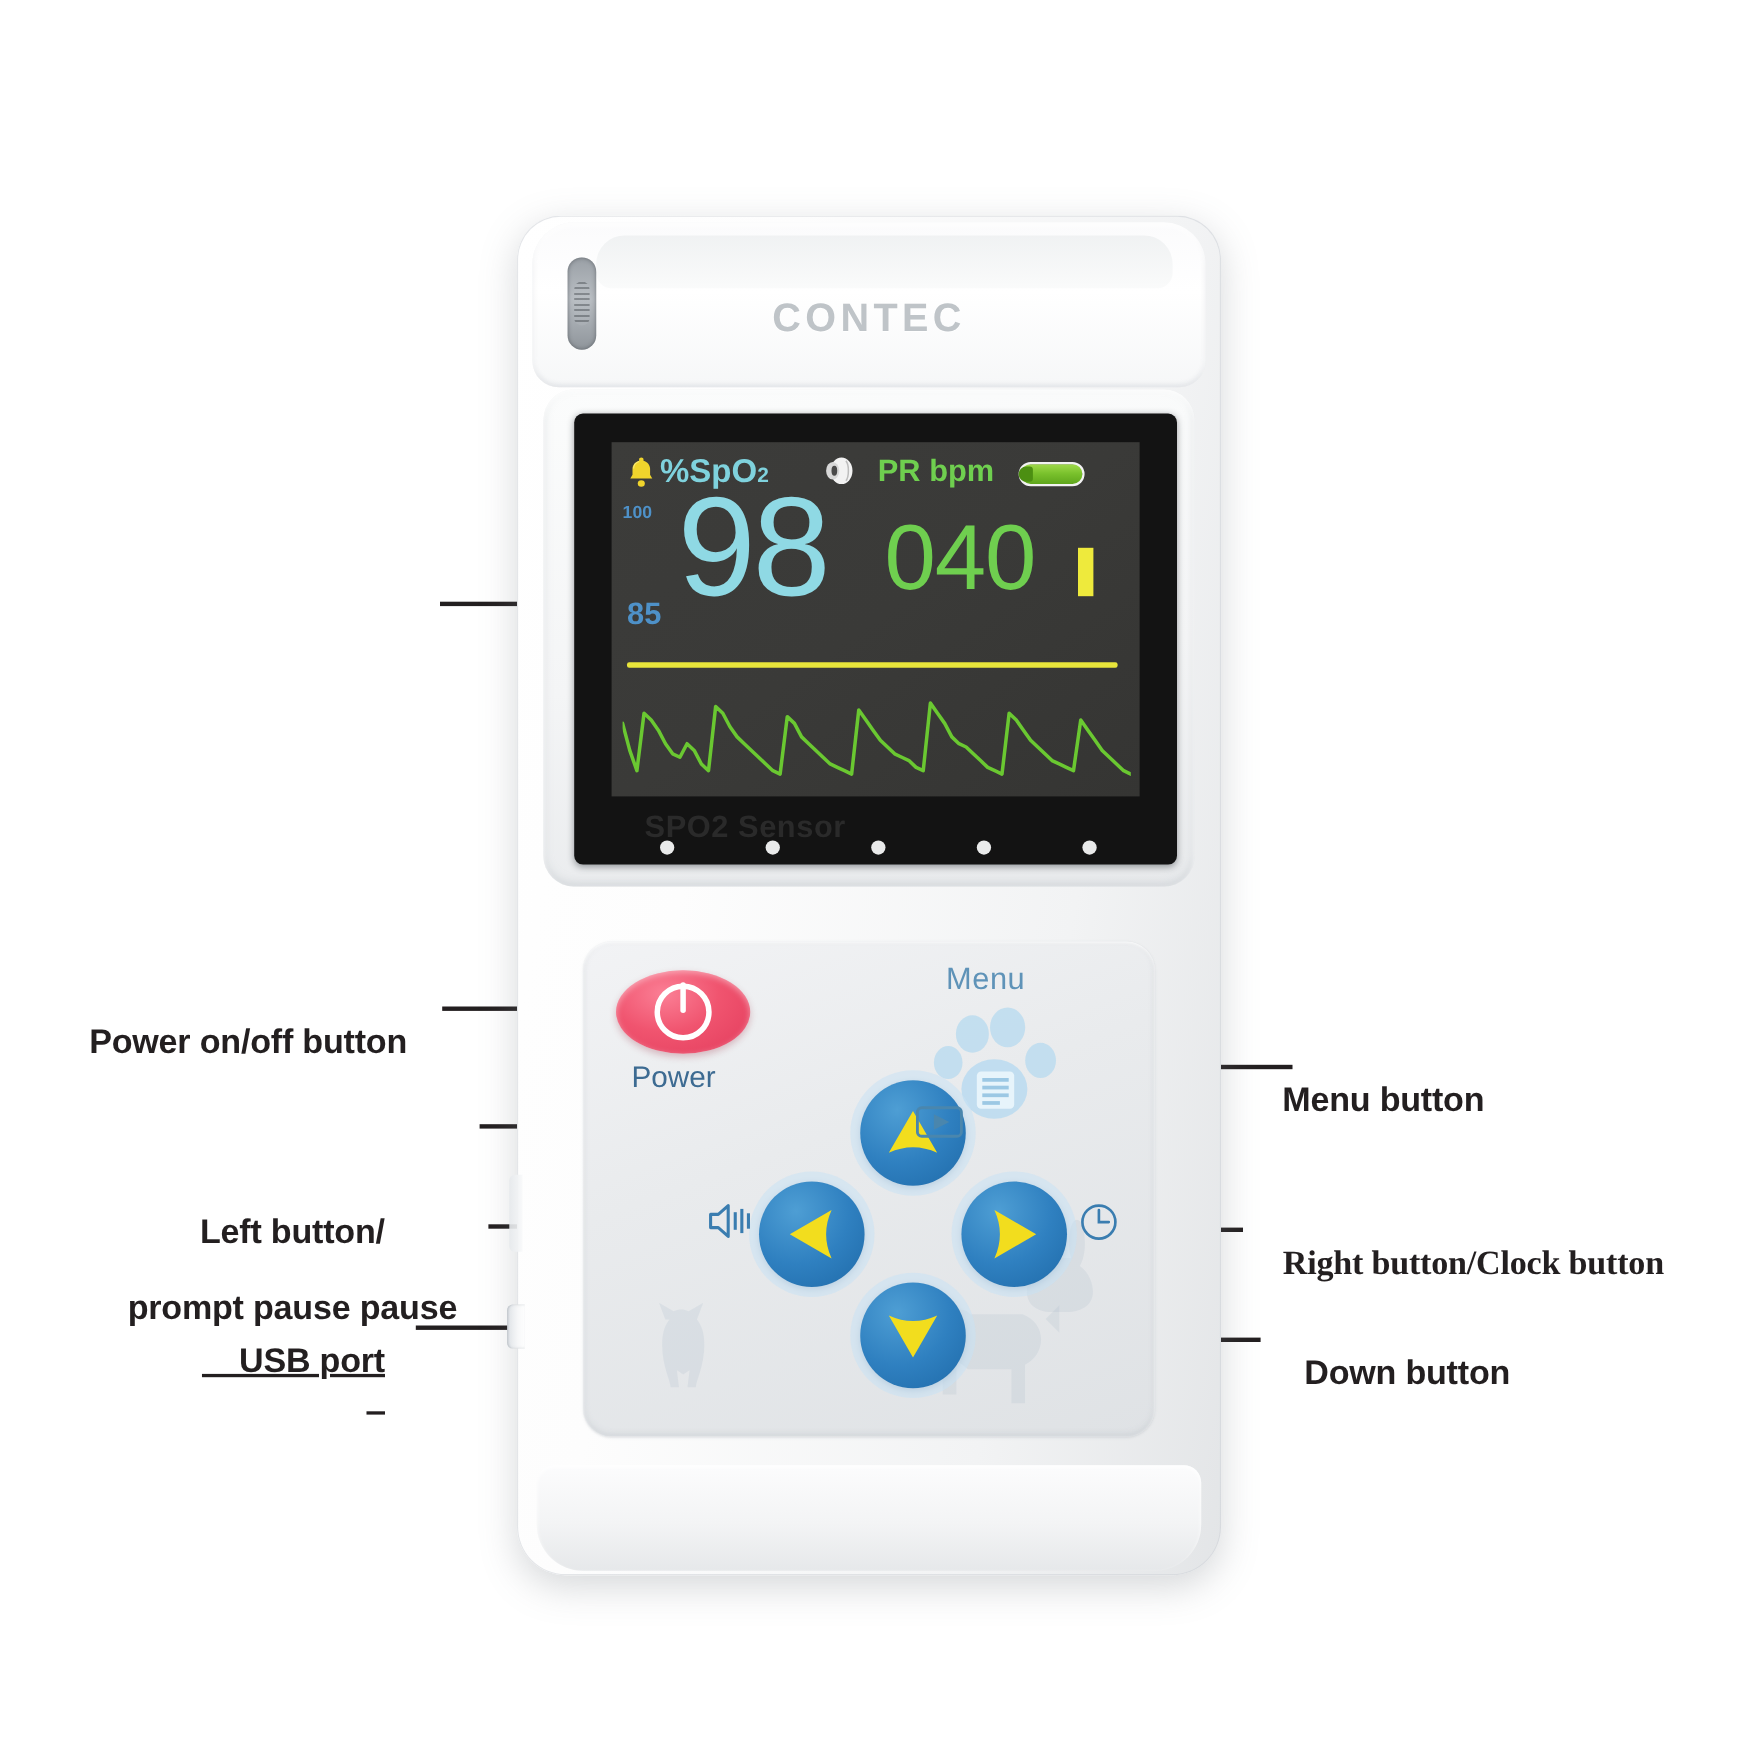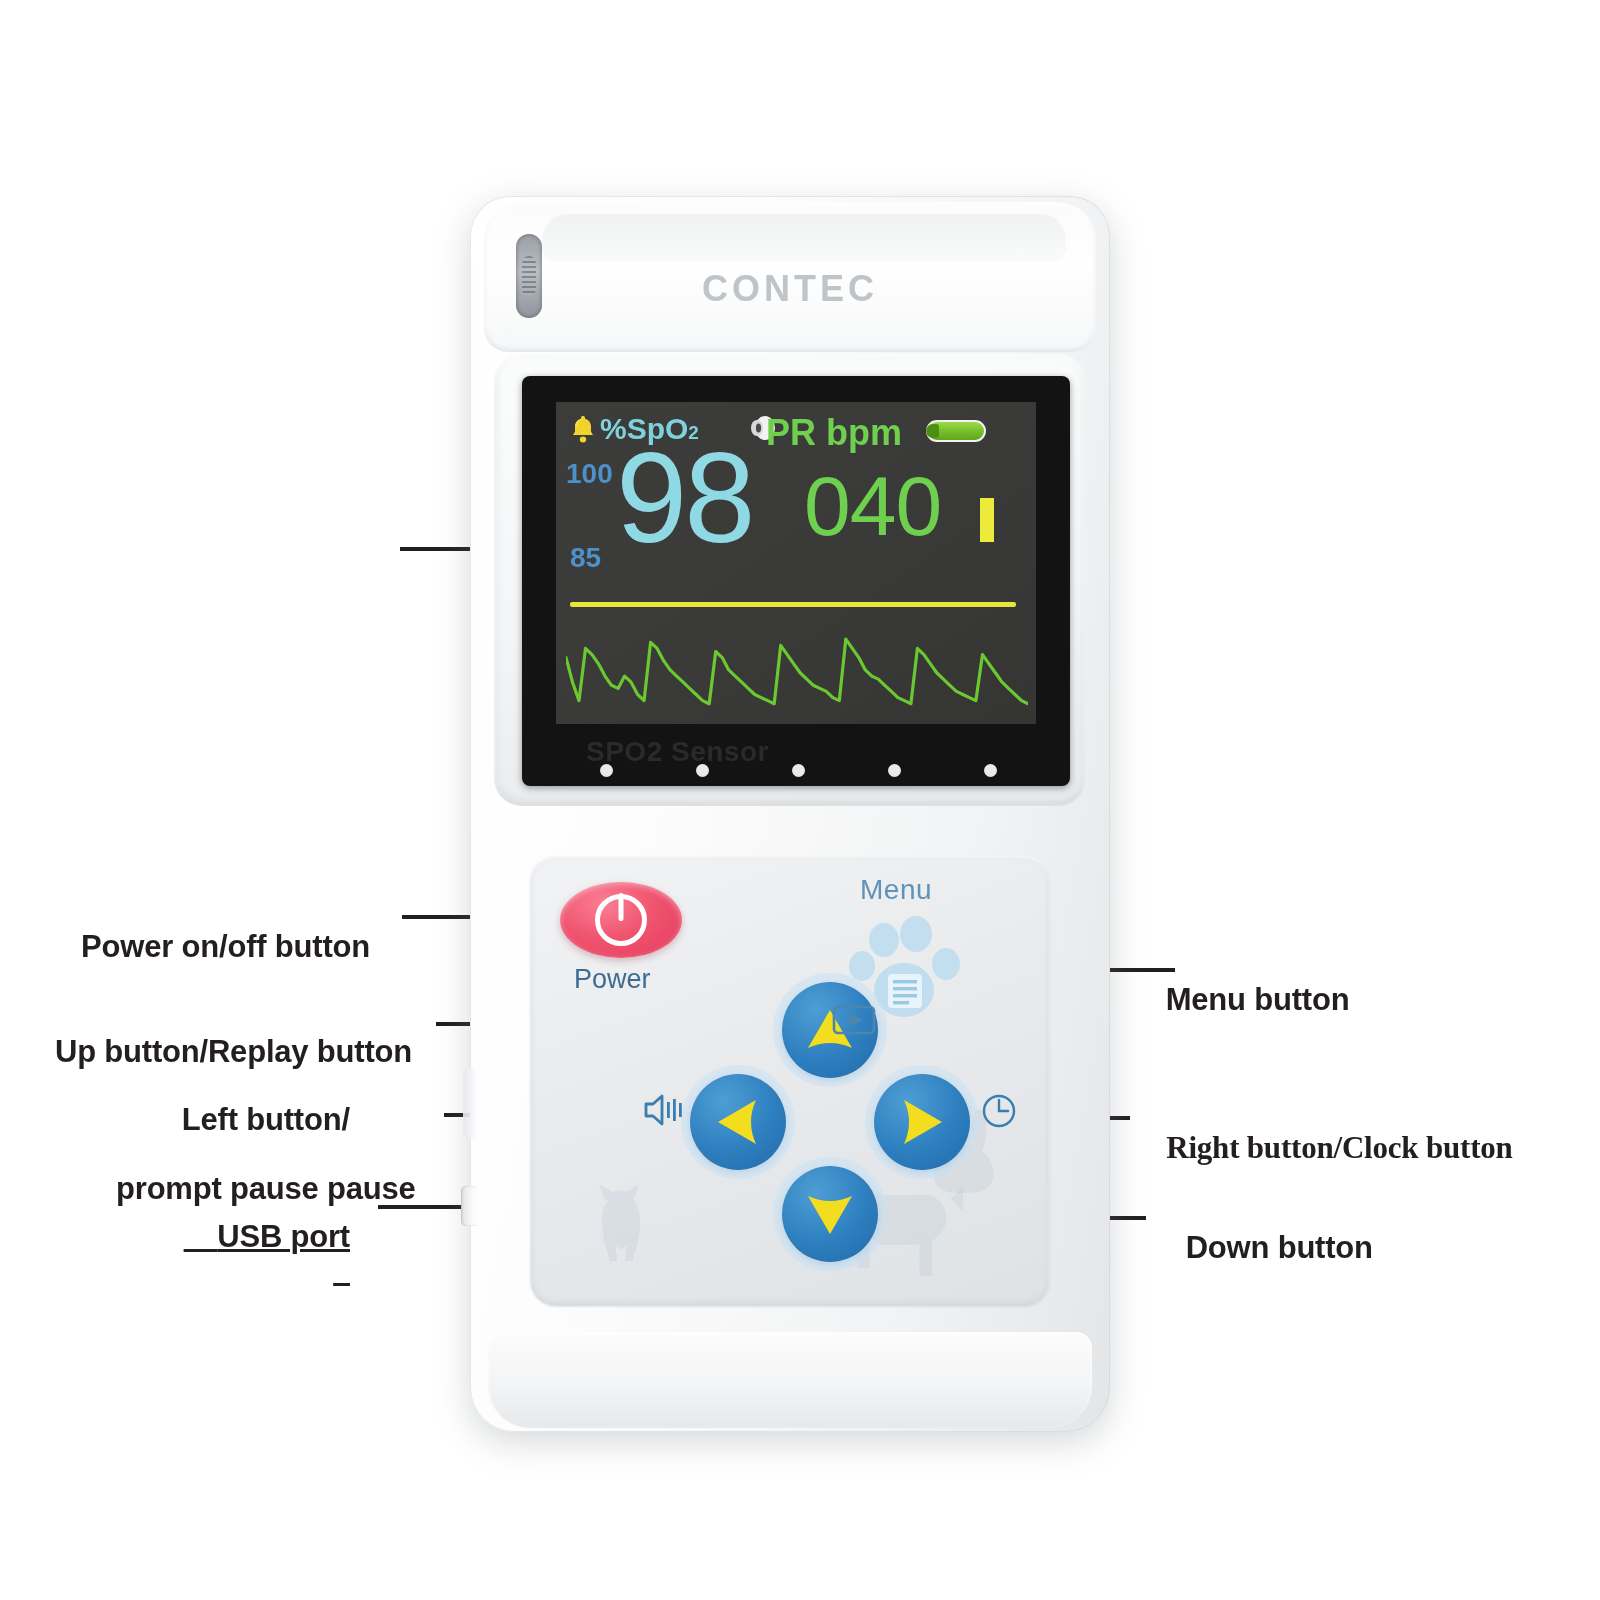--- a/index.html
+++ b/index.html
@@ -116,36 +116,36 @@
   
   .lcd-row{position:absolute;left:14px;top:8px;width:452px;height:40px;}
   .bell{position:absolute;left:0;top:4px;width:26px;height:30px;}
   .spo2-lbl{
     position:absolute;left:30px;top:2px;
     font-size:30px;font-weight:bold;color:#7fd2dd;letter-spacing:0px;
   }
   .spo2-lbl sub{font-size:19px;vertical-align:baseline;}
   .probe{position:absolute;left:178px;top:4px;width:30px;height:28px;}
   .pr-lbl{
-    position:absolute;left:196px;top:2px;
-    font-size:36px;font-weight:bold;color:#6fcf4f;
+    position:absolute;left:228px;top:2px;
+    font-size:28px;font-weight:bold;color:#6fcf4f;
   }
   .batt{
     position:absolute;left:356px;top:10px;width:60px;height:22px;
     border:2px solid #f2f2f2;border-radius:11px;
     background:linear-gradient(180deg,#9fd94a 0%,#79c12c 48%,#5fa61c 100%);
     box-sizing:border-box;
   }
   .batt::before{
     content:"";position:absolute;left:-2px;top:2px;width:13px;height:14px;
     background:#4c8f12;border-radius:7px 3px 3px 7px;
   }
   .scale100{
     position:absolute;left:10px;top:56px;
-    font-size:28px;font-weight:bold;color:#4e91c8;
+    font-size:16px;font-weight:bold;color:#4e91c8;
   }
   .scale85{
     position:absolute;left:14px;top:140px;
     font-size:28px;font-weight:bold;color:#4e91c8;
   }
   .spo2-val{
     position:absolute;left:60px;top:32px;
     font-size:128px;font-weight:normal;color:#8fd9e4;
     line-height:1;letter-spacing:-3px;
   }
@@ -241,23 +241,20 @@
 
 <div class="stage">
 
   <div class="lead" style="left:400px;top:547px;width:218px;"></div>
 
   <div class="ann r" style="left:20px;top:895px;width:350px;">
     <span>Power on/off button</span>
   </div>
   <div class="lead" style="left:402px;top:915px;width:166px;"></div>
 
-  <div class="ann r" style="left:20px;top:1000px;width:392px;">
-    <span>Up button/Replay button</span>
-  </div>
   <div class="lead" style="left:436px;top:1022px;width:324px;"></div>
 
   <div class="ann c" style="left:60px;top:1068px;width:378px;">
     <span>Left button/</span><br>
     <span>prompt pause pause</span>
   </div>
   <div class="lead" style="left:444px;top:1113px;width:250px;"></div>
 
   <div class="ann r" style="left:20px;top:1185px;width:330px;text-decoration:underline;">
     <span>USB port</span>

